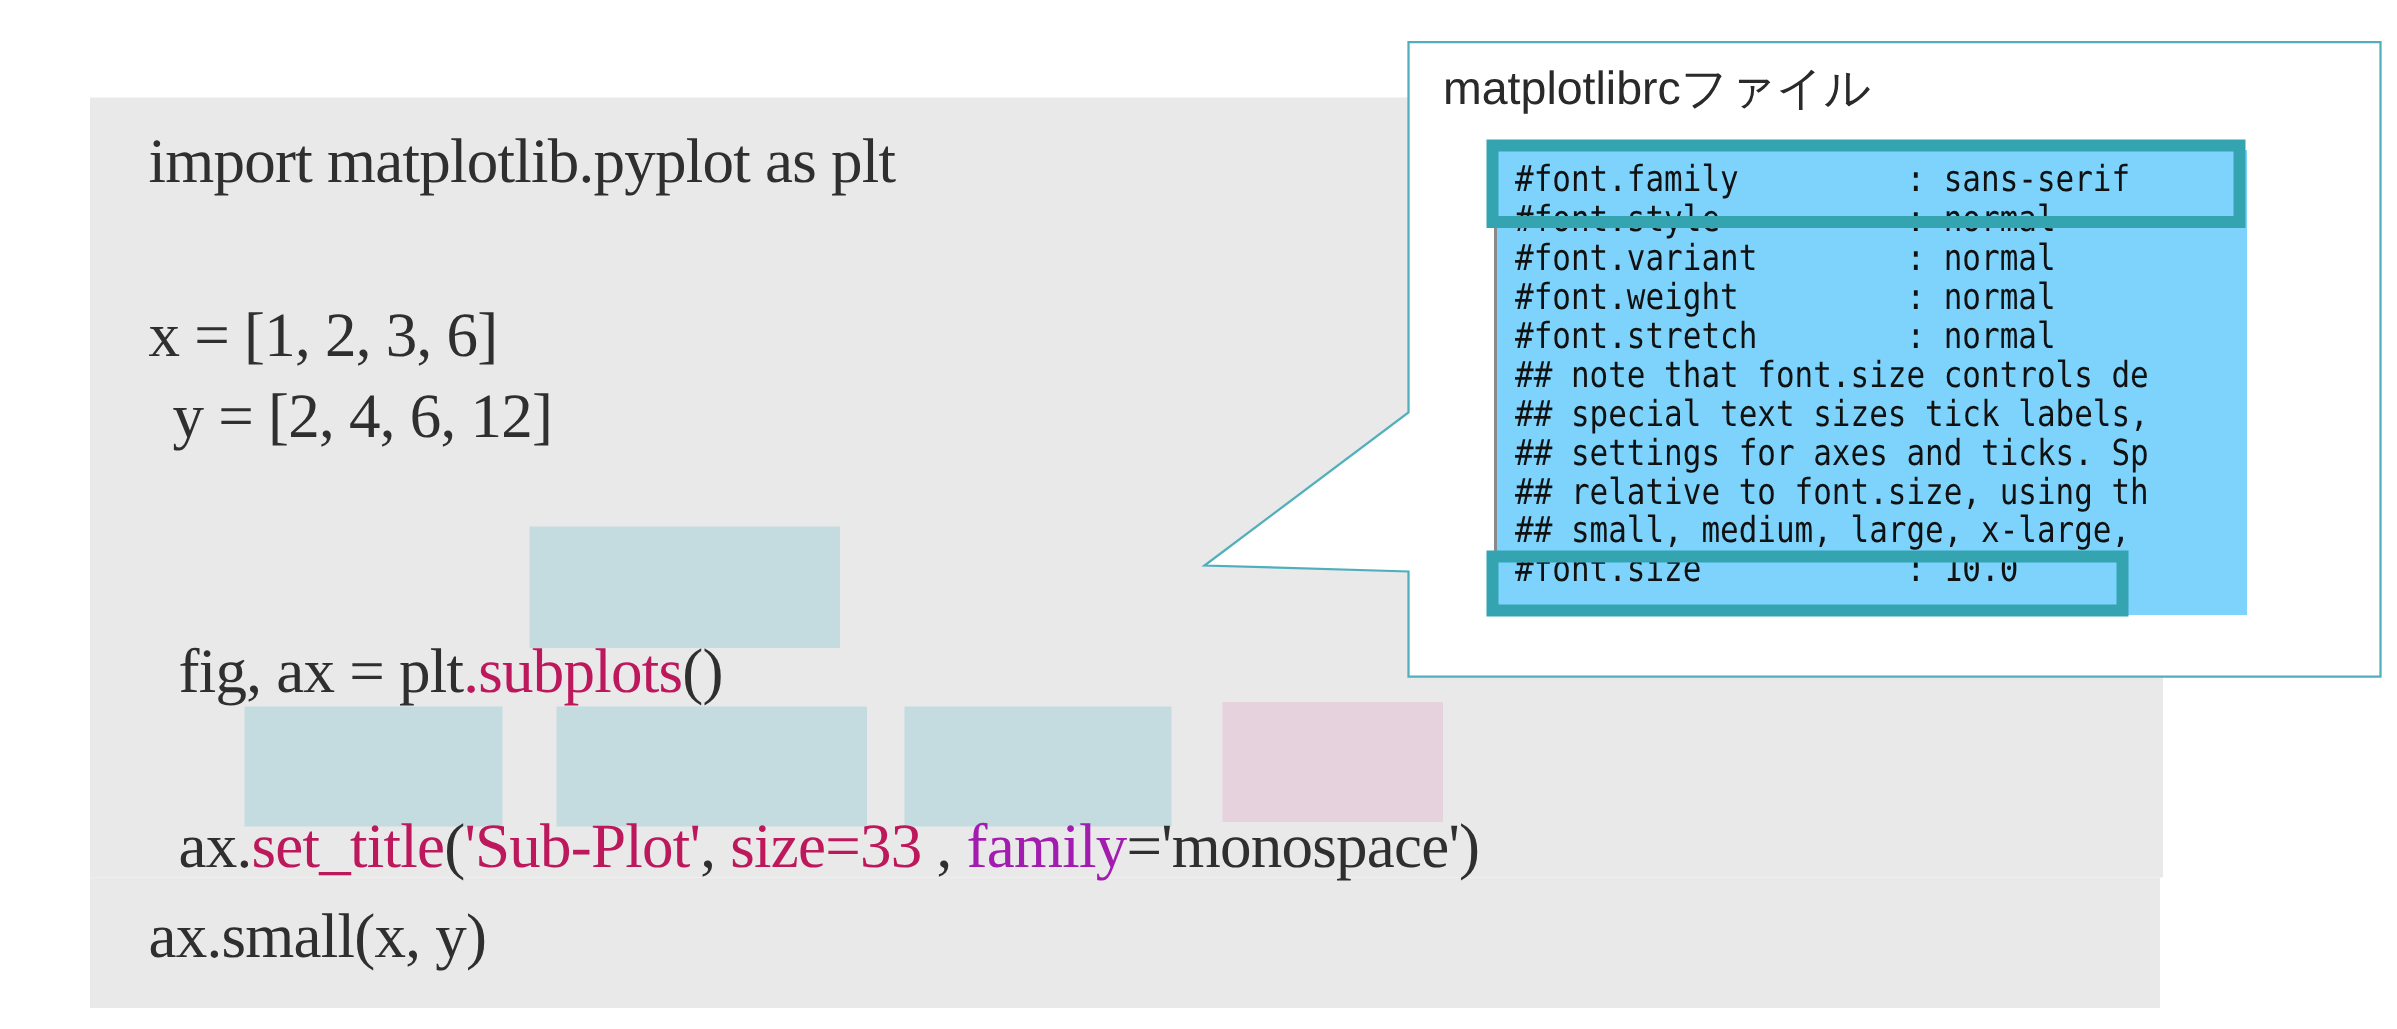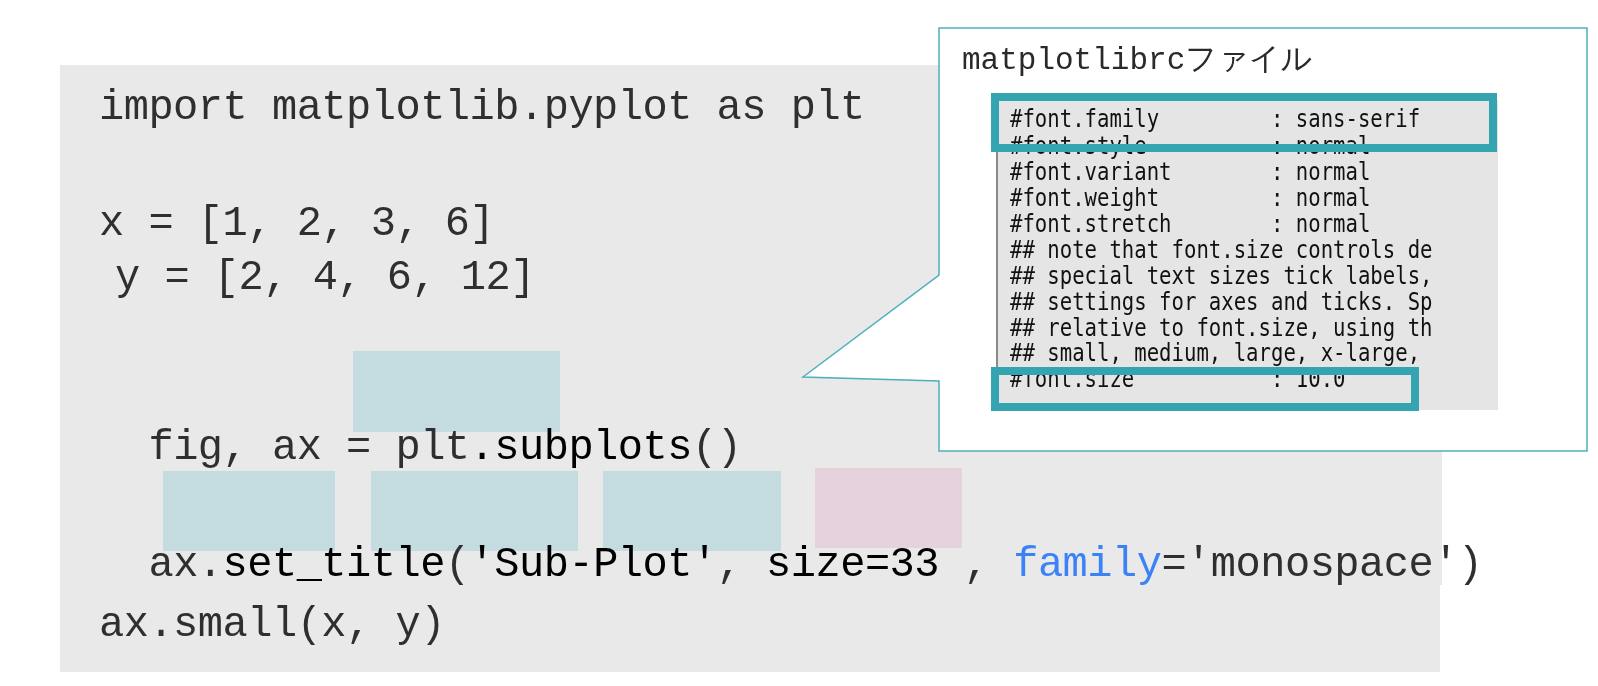--- a/index.html
+++ b/index.html
@@ -11,41 +11,41 @@
     .code-panel {
       position: absolute; left: 60px; top: 65px; width: 1382px; height: 520px;
       background: #e9e9e9;
     }
     .code-panel-bottom {
       position: absolute; left: 60px; top: 585px; width: 1380px; height: 87px;
       background: #e9e9e9;
     }
     .code-line {
       position: absolute; left: 99px;
-      font-family: Liberation Mono, monospace;
+      font-family: Liberation Serif, serif;
       font-size: 42px; color: #2f2f2f; white-space: pre; letter-spacing: -0.5px;
       line-height: 56px;
     }
     .hl {
       position: absolute; background: #c4dcdf;
     }
     .hl-pink { background: #e6d2dc; }
-    .hl-text { color: #000000; }
-    .hl-text-pink { color: #3b82f6; }
+    .hl-text { color: #be185d; }
+    .hl-text-pink { color: #a21caf; }
 
     
     .callout-svg { position: absolute; left: 0; top: 0; }
     .callout-title {
       position: absolute; left: 962px; top: 38px;
-      font-family: Liberation Mono, monospace;
+      font-family: Liberation Sans, sans-serif;
       font-size: 31px; color: #2a2a2a; white-space: pre;
     }
     .rc-screenshot {
       position: absolute; left: 996px; top: 100px; width: 500px; height: 310px;
-      background: #e5e5e5; overflow: hidden;
+      background: #7dd3fc; overflow: hidden;
       border-left: 2px solid #8a8a8a;
     }
     .rc-line {
       position: absolute; left: 12px;
       font-family: "DejaVu Sans Mono", monospace;
       font-size: 24px; color: #111; white-space: pre; line-height: 26px;
       transform: scaleX(0.86); transform-origin: left top;
     }
     .rc-box {
       position: absolute; border: 8px solid #34a4b1; box-sizing: border-box;

